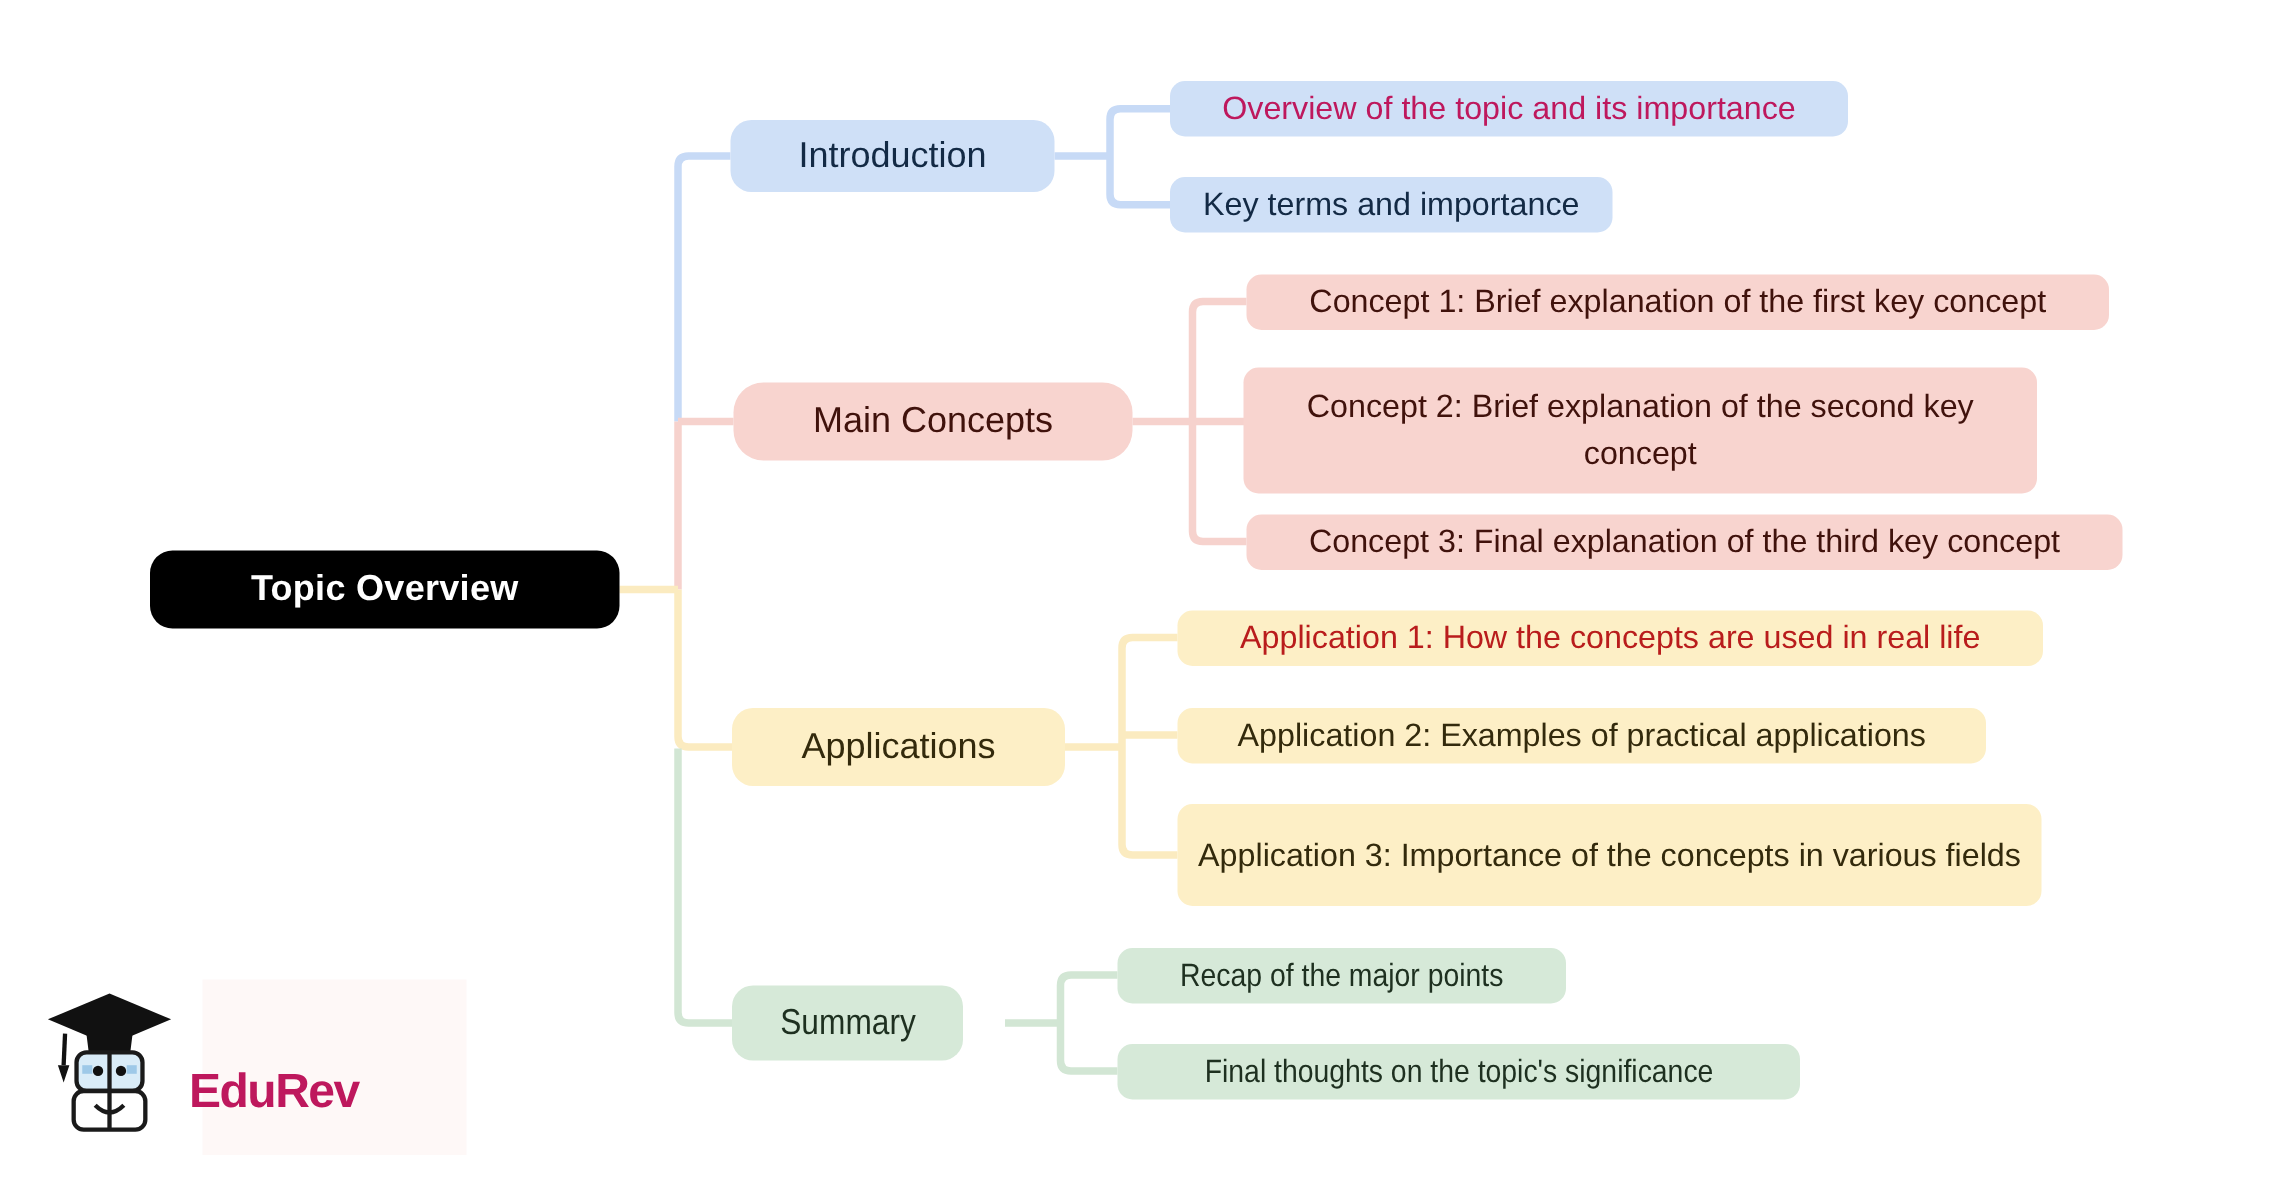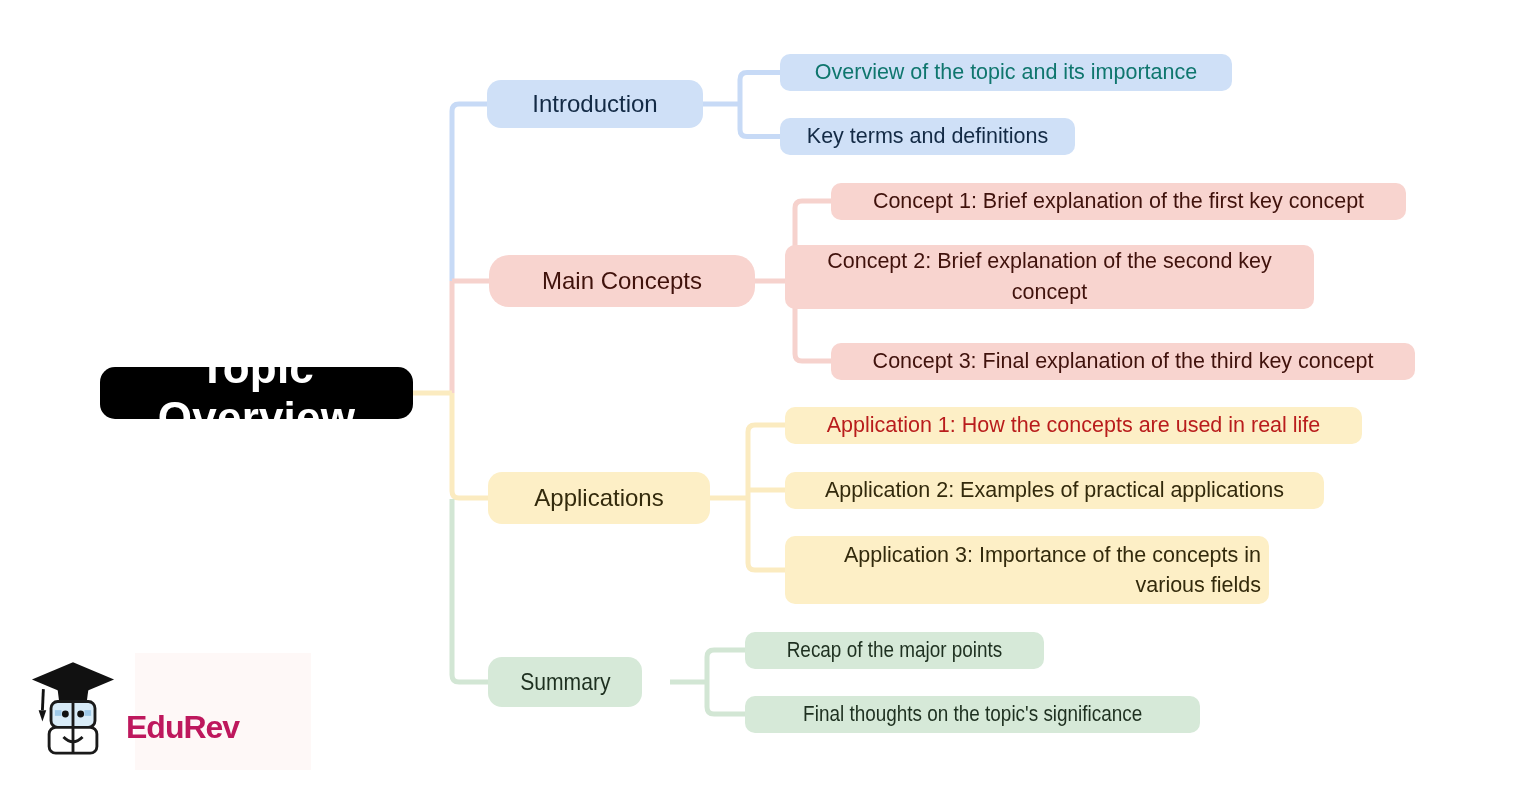--- a/index.html
+++ b/index.html
@@ -12,21 +12,21 @@
   }
   #connectors{position:absolute;left:0;top:0;width:1514px;height:786px;}
   .node{
     position:absolute;
     display:flex;align-items:center;justify-content:center;
     text-align:center;
     box-sizing:border-box;
   }
   .root{
     border-radius:15px;
-    font-size:44px;font-weight:bold;
+    font-size:24px;font-weight:bold;
     letter-spacing:0.2px;
   }
   .branch{
     border-radius:14px;
     font-size:24px;
     padding:0 10px;
   }
   .leaf{
     border-radius:10px;
     font-size:21.5px;
@@ -38,25 +38,25 @@
   .leaf.wrap .inner{display:block;width:100%;}
   
   #root-node{left:100px;top:367px;width:313px;height:52px;}
   #b-intro{left:487px;top:80px;width:216px;height:48px;}
   #b-main{left:489px;top:255px;width:266px;height:52px;}
   #b-apps{left:488px;top:472px;width:222px;height:52px;}
   #b-summ{left:488px;top:657px;width:154px;height:50px;}
   #l-i0{left:780px;top:54px;width:452px;height:37px;}
   #l-i1{left:780px;top:118px;width:295px;height:37px;}
   #l-m0{left:831px;top:183px;width:575px;height:37px;text-align:center;}
-  #l-m1{left:785px;top:245px;width:529px;height:64px;line-height:31px;}
+  #l-m1{left:829px;top:245px;width:529px;height:84px;line-height:31px;}
   #l-m2{left:831px;top:343px;width:584px;height:37px;}
   #l-a0{left:785px;top:407px;width:577px;height:37px;}
   #l-a1{left:785px;top:472px;width:539px;height:37px;}
-  #l-a2{left:785px;top:536px;width:484px;height:68px;line-height:30px;text-align:right;}
+  #l-a2{left:785px;top:536px;width:576px;height:68px;line-height:30px;}
   #l-s0{left:745px;top:632px;width:299px;height:37px;}
   #l-s1{left:745px;top:696px;width:455px;height:37px;}
   
   #logo-tint{position:absolute;left:135px;top:653px;width:176px;height:117px;background:rgba(248,216,210,0.18);}
   #logo{position:absolute;left:30px;top:660px;display:flex;align-items:center;}
   #logo-word{font-size:32px;font-weight:bold;color:#be185d;letter-spacing:-1px;margin-left:10px;margin-top:28px;}
 </style>
 </head>
 <body>
 
@@ -81,25 +81,25 @@
     <path d="M670,682 L707,682 M745,650 L714,650 Q707,650 707,657 L707,707 Q707,714 714,714 L745,714" stroke="#d2e6d4"></path>
   </svg>
 
   <div id="root-node" class="node root" style="background-color: rgb(0, 0, 0); color: rgb(255, 255, 255);">
     <span>Topic Overview</span>
   </div>
 
   <div id="b-intro" class="node branch" style="background-color: rgb(207, 224, 247); color: rgb(19, 42, 69);">
     <span>Introduction</span>
   </div>
-  <div id="l-i0" class="node leaf" style="background-color: rgb(207, 224, 247); color: #0f766e; justify-content: center;">
+  <div id="l-i0" class="node leaf" style="background-color: rgb(207, 224, 247); color: #be185d; justify-content: center;">
     <span>Overview of the topic and its importance</span>
   </div>
   <div id="l-i1" class="node leaf" style="background-color: rgb(207, 224, 247); color: rgb(19, 42, 69);">
-    <span>Key terms and definitions</span>
+    <span>Key terms and importance</span>
   </div>
 
   <div id="b-main" class="node branch" style="background-color: rgb(248, 212, 207); color: rgb(64, 18, 12); border-radius: 20px;">
     <span>Main Concepts</span>
   </div>
   <div id="l-m0" class="node leaf" style="background-color: rgb(248, 212, 207); color: rgb(64, 18, 12);">
     <span>Concept 1: Brief explanation of the first key concept</span>
   </div>
   <div id="l-m1" class="node leaf wrap" style="background-color: rgb(248, 212, 207); color: rgb(64, 18, 12);">
     <span class="inner">Concept 2: Brief explanation of the second key concept</span>

